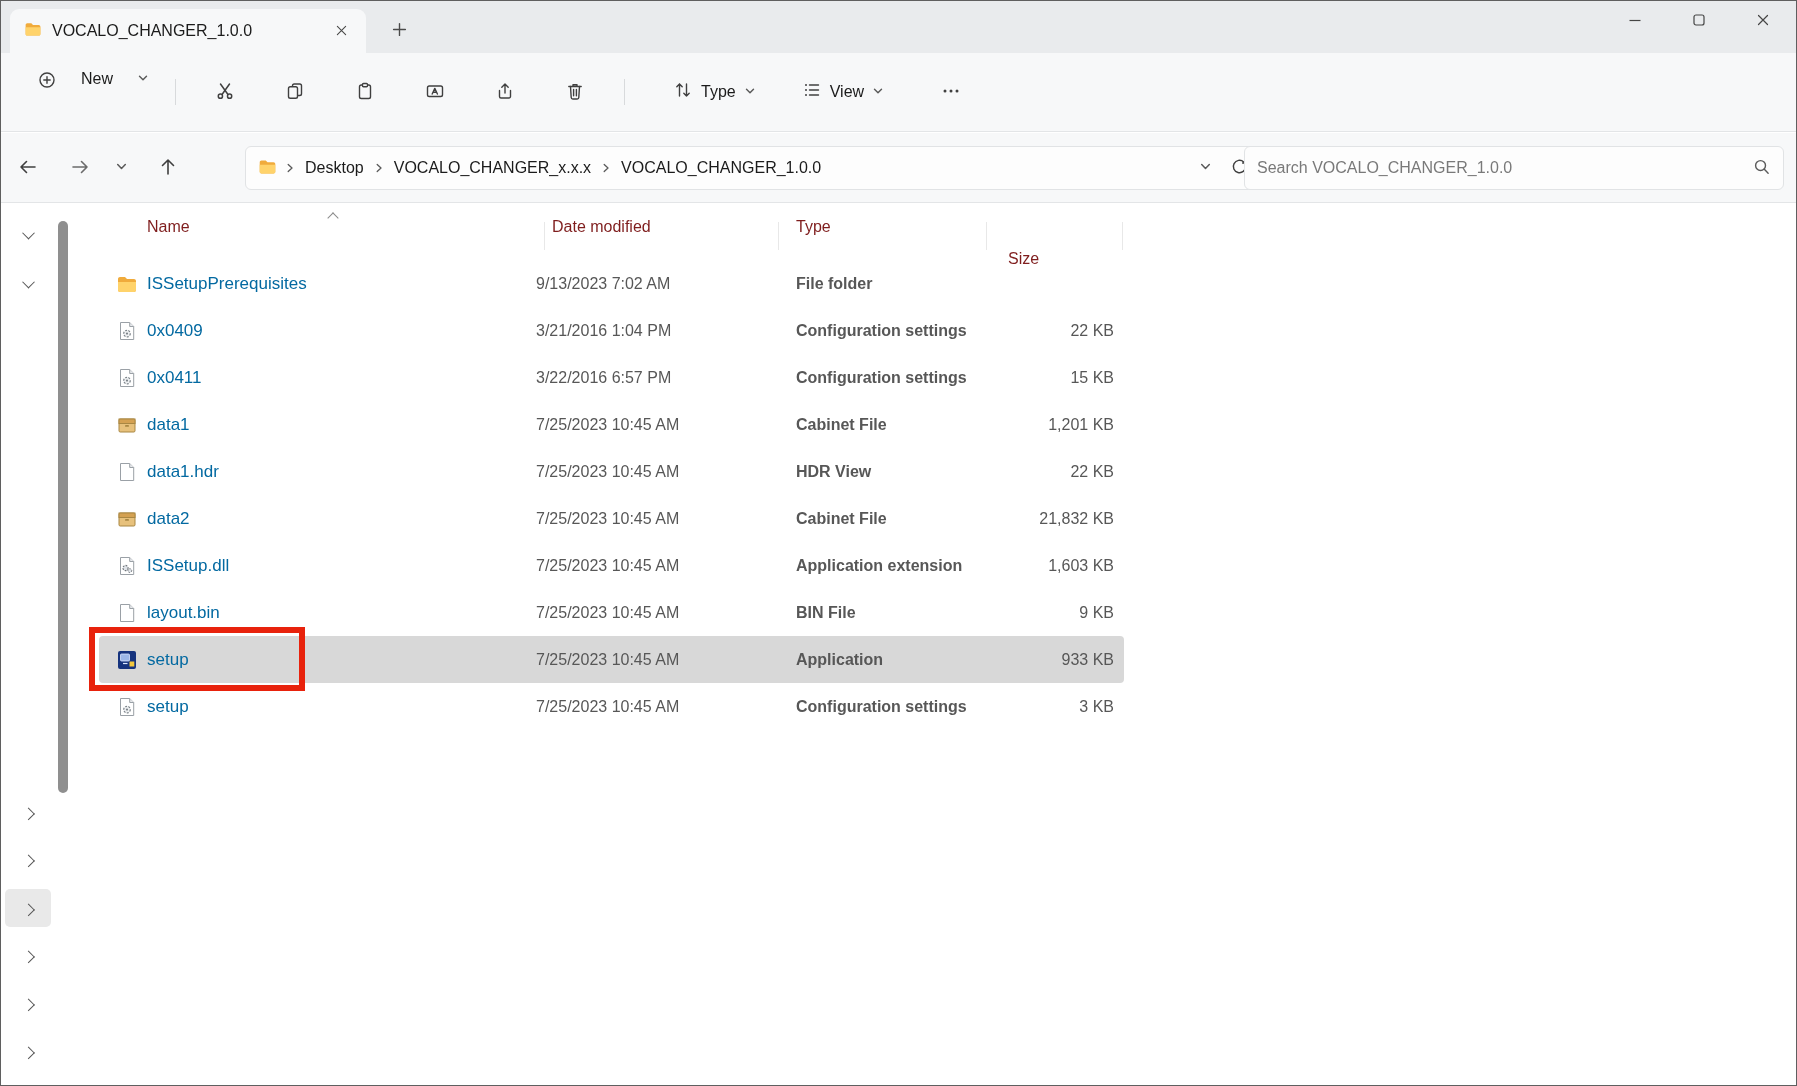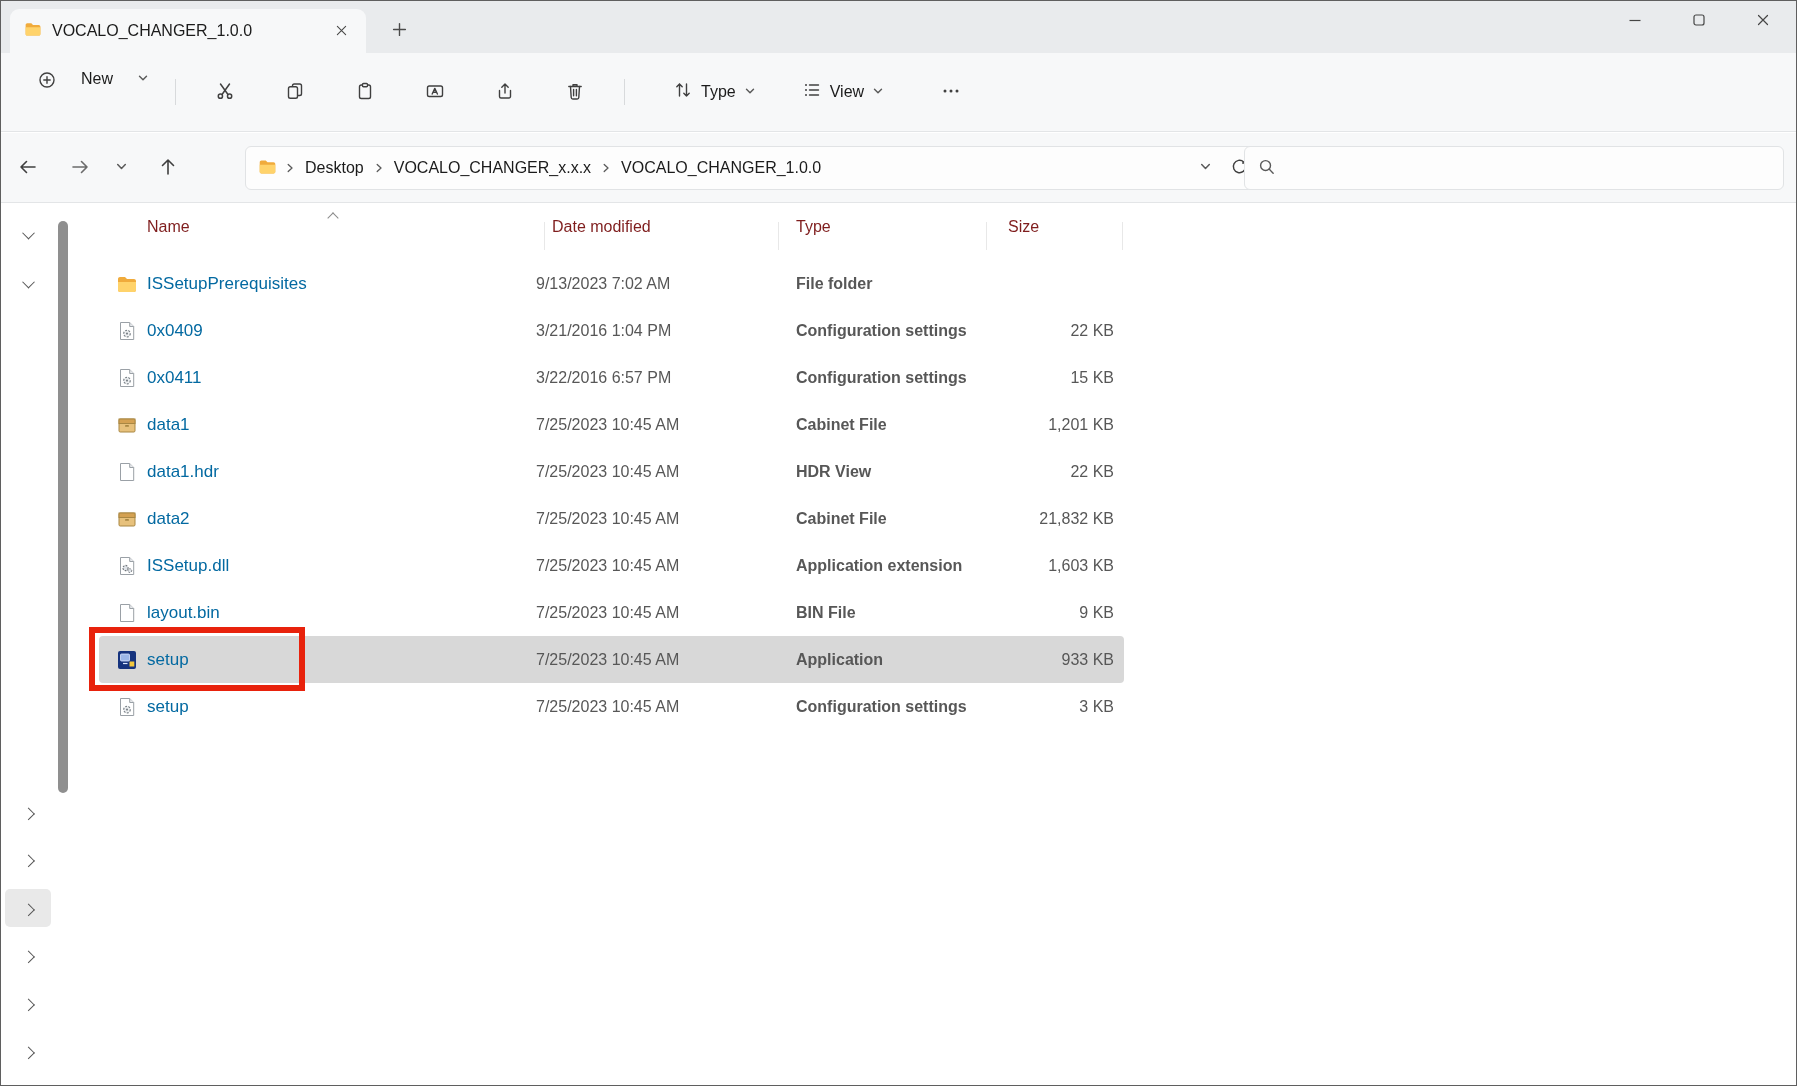--- a/index.html
+++ b/index.html
@@ -42,21 +42,21 @@
   .sb-thumb { position:absolute; left:57px; top:17px; width:10px; height:572px; background:#8f8f8f; border-radius:5px; }
   .expander { position:absolute; left:4px; width:46px; height:38px; border-radius:5px; background:none; border:none; display:flex; align-items:center; justify-content:center; }
   .expander.active { background:#e9e9e9; }
   .chev { width:9px; height:9px; border-right:1.7px solid #555; border-bottom:1.7px solid #555; display:inline-block; }
   .chev.down { transform:rotate(45deg) translate(-1px,-1px); }
   .chev.right { transform:rotate(-45deg) translate(-1px,1px); }
 
   .main { position:absolute; left:92px; top:0; right:0; bottom:0; }
   .lheader { position:absolute; top:10px; left:6px; width:1025px; height:42px; font-size:16px; color:#5f5f5f; }
   .hcell { position:absolute; top:4px; background:none; border:none; font-size:16px; color:#7f1d1d; }
-  .h-name { left:48px; } .h-date { left:453px; } .h-type { left:697px;text-align:right; } .h-size { left:909px; }
+  .h-name { left:48px; } .h-date { left:453px; } .h-type { left:697px;text-align:right; } .h-size { left:909px;margin-top:32px; }
   .hsep { position:absolute; top:8px; width:1px; height:28px; background:#e8e8e8; }
   .chev-up { position:absolute; left:230px; top:0; width:8px; height:8px; border-left:1.5px solid #8a8a8a; border-top:1.5px solid #8a8a8a; transform:rotate(45deg); }
 
   .rows { position:absolute; top:56px; left:6px; width:1025px; }
   .row { position:relative; height:47px; border-radius:4px; }
   .row.selected { background:var(--sel,#d8d8d8); }
   .ficon { position:absolute; left:17px; top:50%; transform:translateY(-50%); width:22px; height:22px; }
   .ficon svg { display:block; }
   .c-name { position:absolute; left:48px; top:50%; transform:translateY(-50%); font-size:17px; color:#0369a1; white-space:nowrap; }
   .c-date { position:absolute; left:437px; top:50%; transform:translateY(-50%); font-size:16px; color:#575757; white-space:nowrap;text-align:right; }
@@ -292,20 +292,21 @@
         <span>
           <svg width="19" height="19" viewBox="0 0 20 20" fill="none" stroke="#3f3f3f" stroke-width="1.5" stroke-linecap="round" stroke-linejoin="round">
               <path d="M16.5 10a6.5 6.5 0 1 1-2.1-4.8"></path>
               <path d="M16.7 2.9v3.4h-3.4"></path>
             </svg>
         </span>
       </button>
     </div>
 
     <div class="searchfield">
+      <input type="text" value="" placeholder="Search VOCALO_CHANGER_1.0.0" style="">
       <span>
         <svg width="19" height="19" viewBox="0 0 20 20" fill="none" stroke="#5a5a5a" stroke-width="1.5" stroke-linecap="round">
             <circle cx="9" cy="9" r="5.2"></circle>
             <path d="M13 13l4 4"></path>
           </svg>
       </span>
     </div>
   </div>
 
   <div class="bodyarea">

